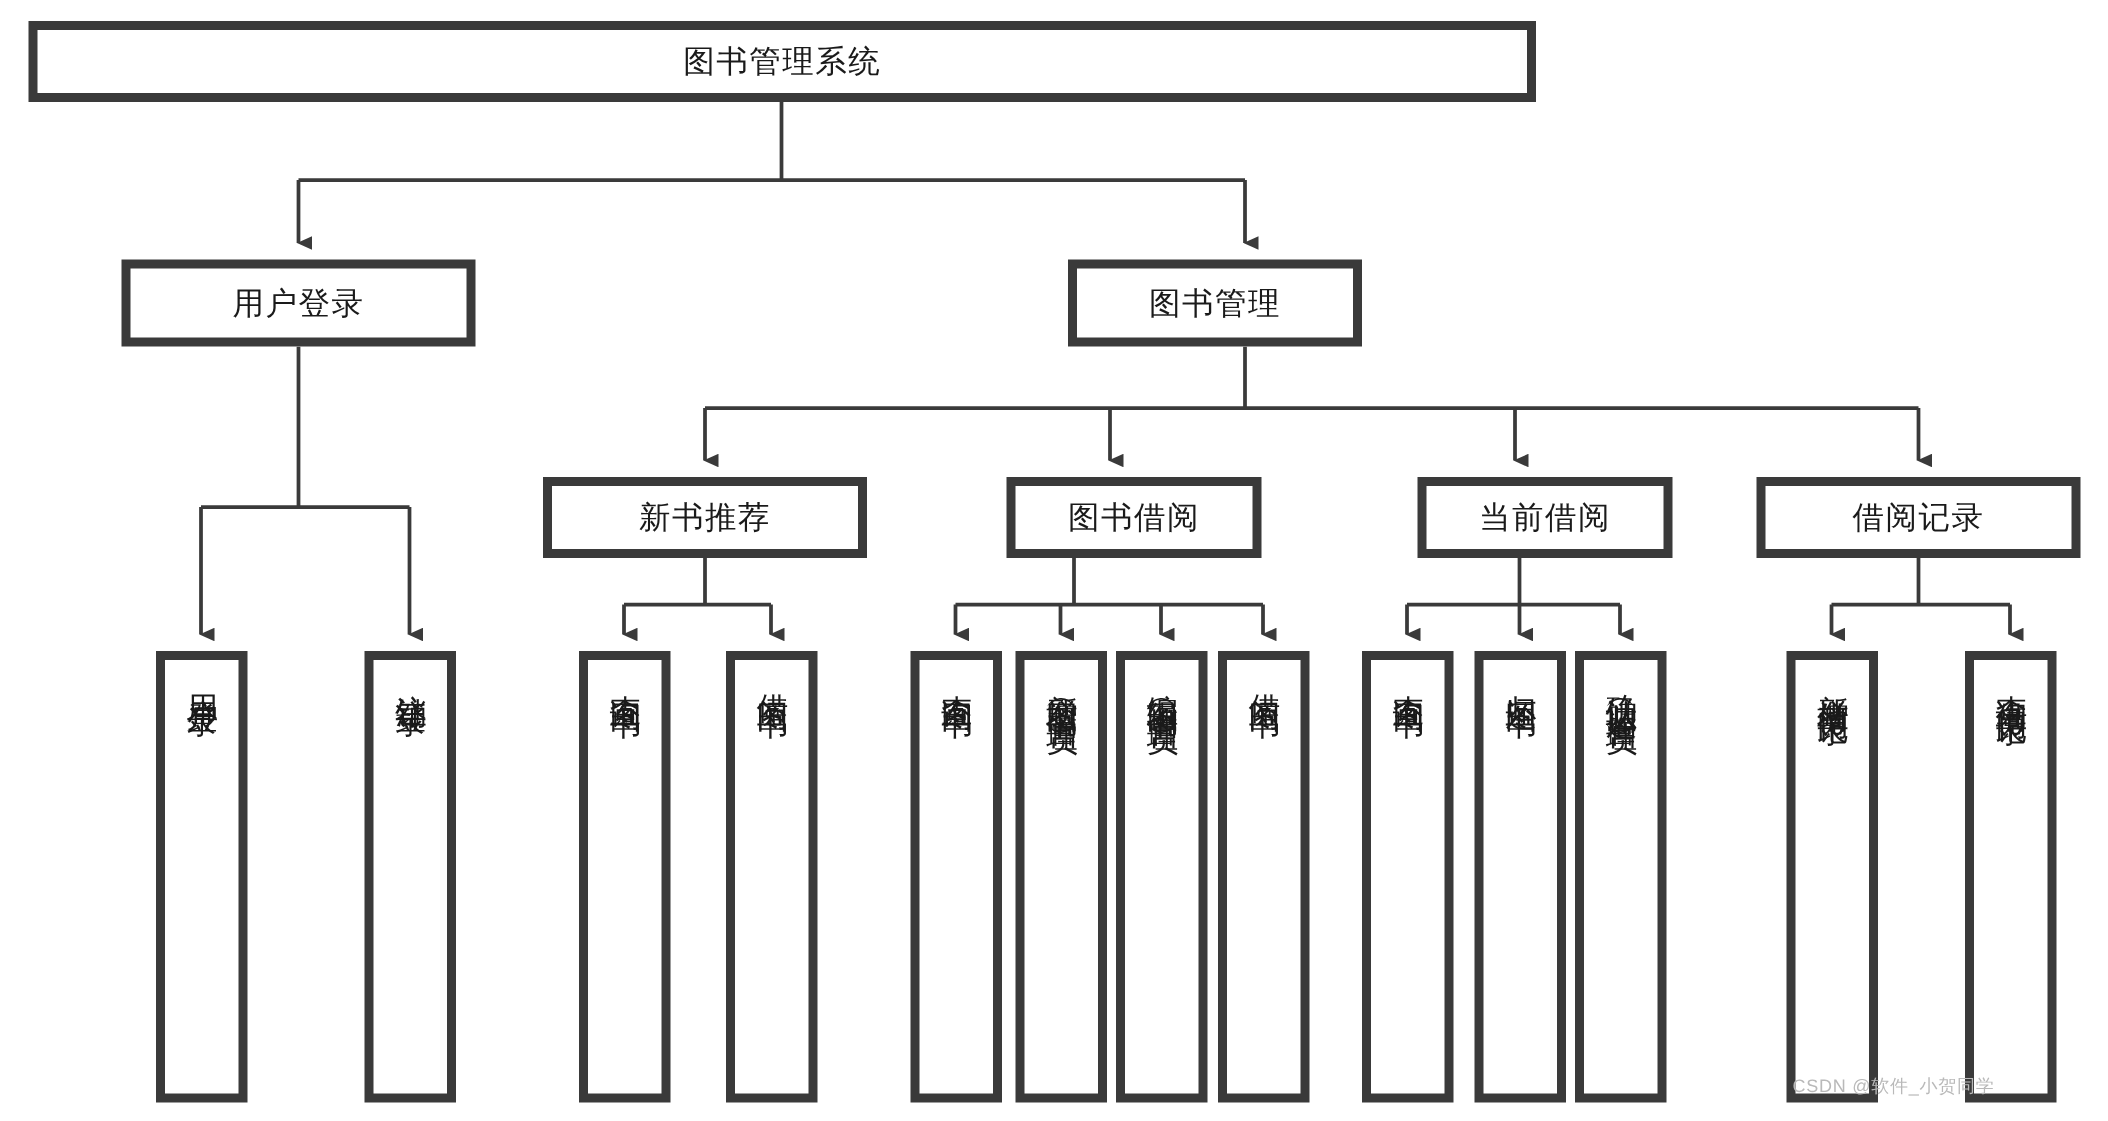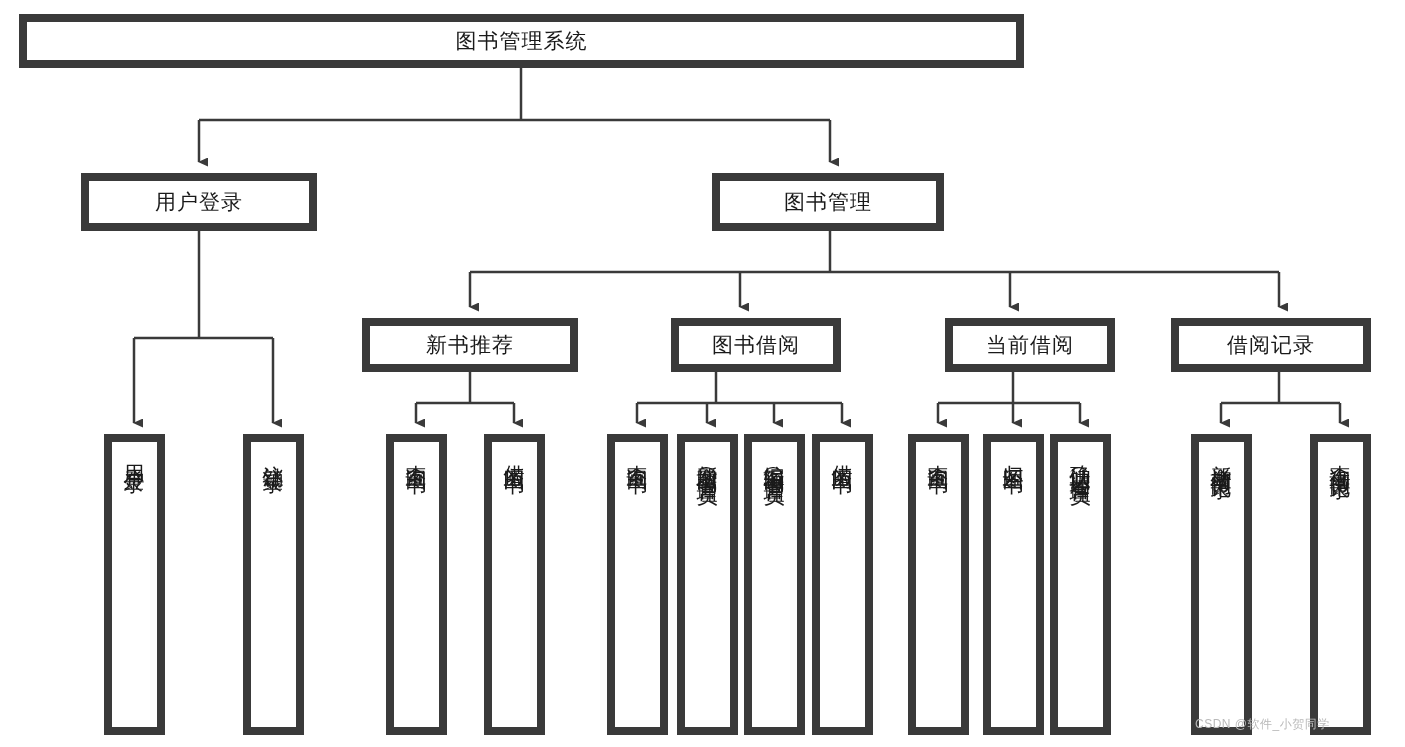--- a/index.html
+++ b/index.html
@@ -21,21 +21,21 @@
     position: absolute;
     left: 0;
     top: 0;
     width: 1405px;
     height: 747px;
   }
   .node {
     position: absolute;
     box-sizing: border-box;
     background: #ffffff;
-    border: 8px solid #14532d;
+    border: 6px solid #14532d;
     display: flex;
     align-items: center;
     justify-content: center;
     color: #1a1a1a;
   }
   .node-h {
     font-size: 21px;
     letter-spacing: 1px;
   }
   .node-v {
@@ -105,33 +105,33 @@
         <line x1="1340" y1="403" x2="1340" y2="423" stroke="#3a3a3a" stroke-width="2.5" marker-end="url(#arrowhead)"></line>
       </g>
   </svg>
   <div id="node-layer">
       <div class="node node-h" style="left: 19px; top: 14px; width: 1005px; height: 54px; border-color: rgb(58, 58, 58); background: rgb(255, 255, 255); color: rgb(26, 26, 26);">
         <span>图书管理系统</span>
       </div>
       <div class="node node-h" style="left: 81px; top: 173px; width: 236px; height: 58px; border-color: rgb(58, 58, 58); background: rgb(255, 255, 255); color: rgb(26, 26, 26);">
         <span>用户登录</span>
       </div>
-      <div class="node node-h" style="left: 712px; top: 173px; width: 232px; height: 58px; border-color: rgb(58, 58, 58); background: rgb(255, 255, 255); color: rgb(26, 26, 26);">
+      <div class="node node-h" style="left: 712px; top: 173px; width: 196px; height: 58px; border-color: rgb(58, 58, 58); background: rgb(255, 255, 255); color: rgb(26, 26, 26);">
         <span>图书管理</span>
       </div>
       <div class="node node-h" style="left: 362px; top: 318px; width: 216px; height: 54px; border-color: rgb(58, 58, 58); background: rgb(255, 255, 255); color: rgb(26, 26, 26);">
         <span>新书推荐</span>
       </div>
       <div class="node node-h" style="left: 631px; top: 318px; width: 170px; height: 54px; border-color: rgb(58, 58, 58); background: rgb(255, 255, 255); color: rgb(26, 26, 26); margin-left: 40px;">
         <span>图书借阅</span>
       </div>
       <div class="node node-h" style="left: 901px; top: 318px; width: 170px; height: 54px; border-color: rgb(58, 58, 58); background: rgb(255, 255, 255); color: rgb(26, 26, 26); margin-left: 44px;">
         <span>当前借阅</span>
       </div>
-      <div class="node node-h" style="left: 1171px; top: 318px; width: 200px; height: 54px; border-color: rgb(58, 58, 58); background: rgb(255, 255, 255); color: rgb(26, 26, 26);">
+      <div class="node node-h" style="left: 1171px; top: 318px; width: 216px; height: 54px; border-color: rgb(58, 58, 58); background: rgb(255, 255, 255); color: rgb(26, 26, 26);">
         <span>借阅记录</span>
       </div>
       <div class="node node-v" style="left: 104px; top: 434px; width: 61px; height: 301px; border-color: rgb(58, 58, 58); background: rgb(255, 255, 255); color: rgb(26, 26, 26);">
         <span class="vtext">用户登录</span>
       </div>
       <div class="node node-v" style="left: 243px; top: 434px; width: 61px; height: 301px; border-color: rgb(58, 58, 58); background: rgb(255, 255, 255); color: rgb(26, 26, 26);">
         <span class="vtext">注销登录</span>
       </div>
       <div class="node node-v" style="left: 386px; top: 434px; width: 61px; height: 301px; border-color: rgb(58, 58, 58); background: rgb(255, 255, 255); color: rgb(26, 26, 26);">
         <span class="vtext">查询图书</span>

